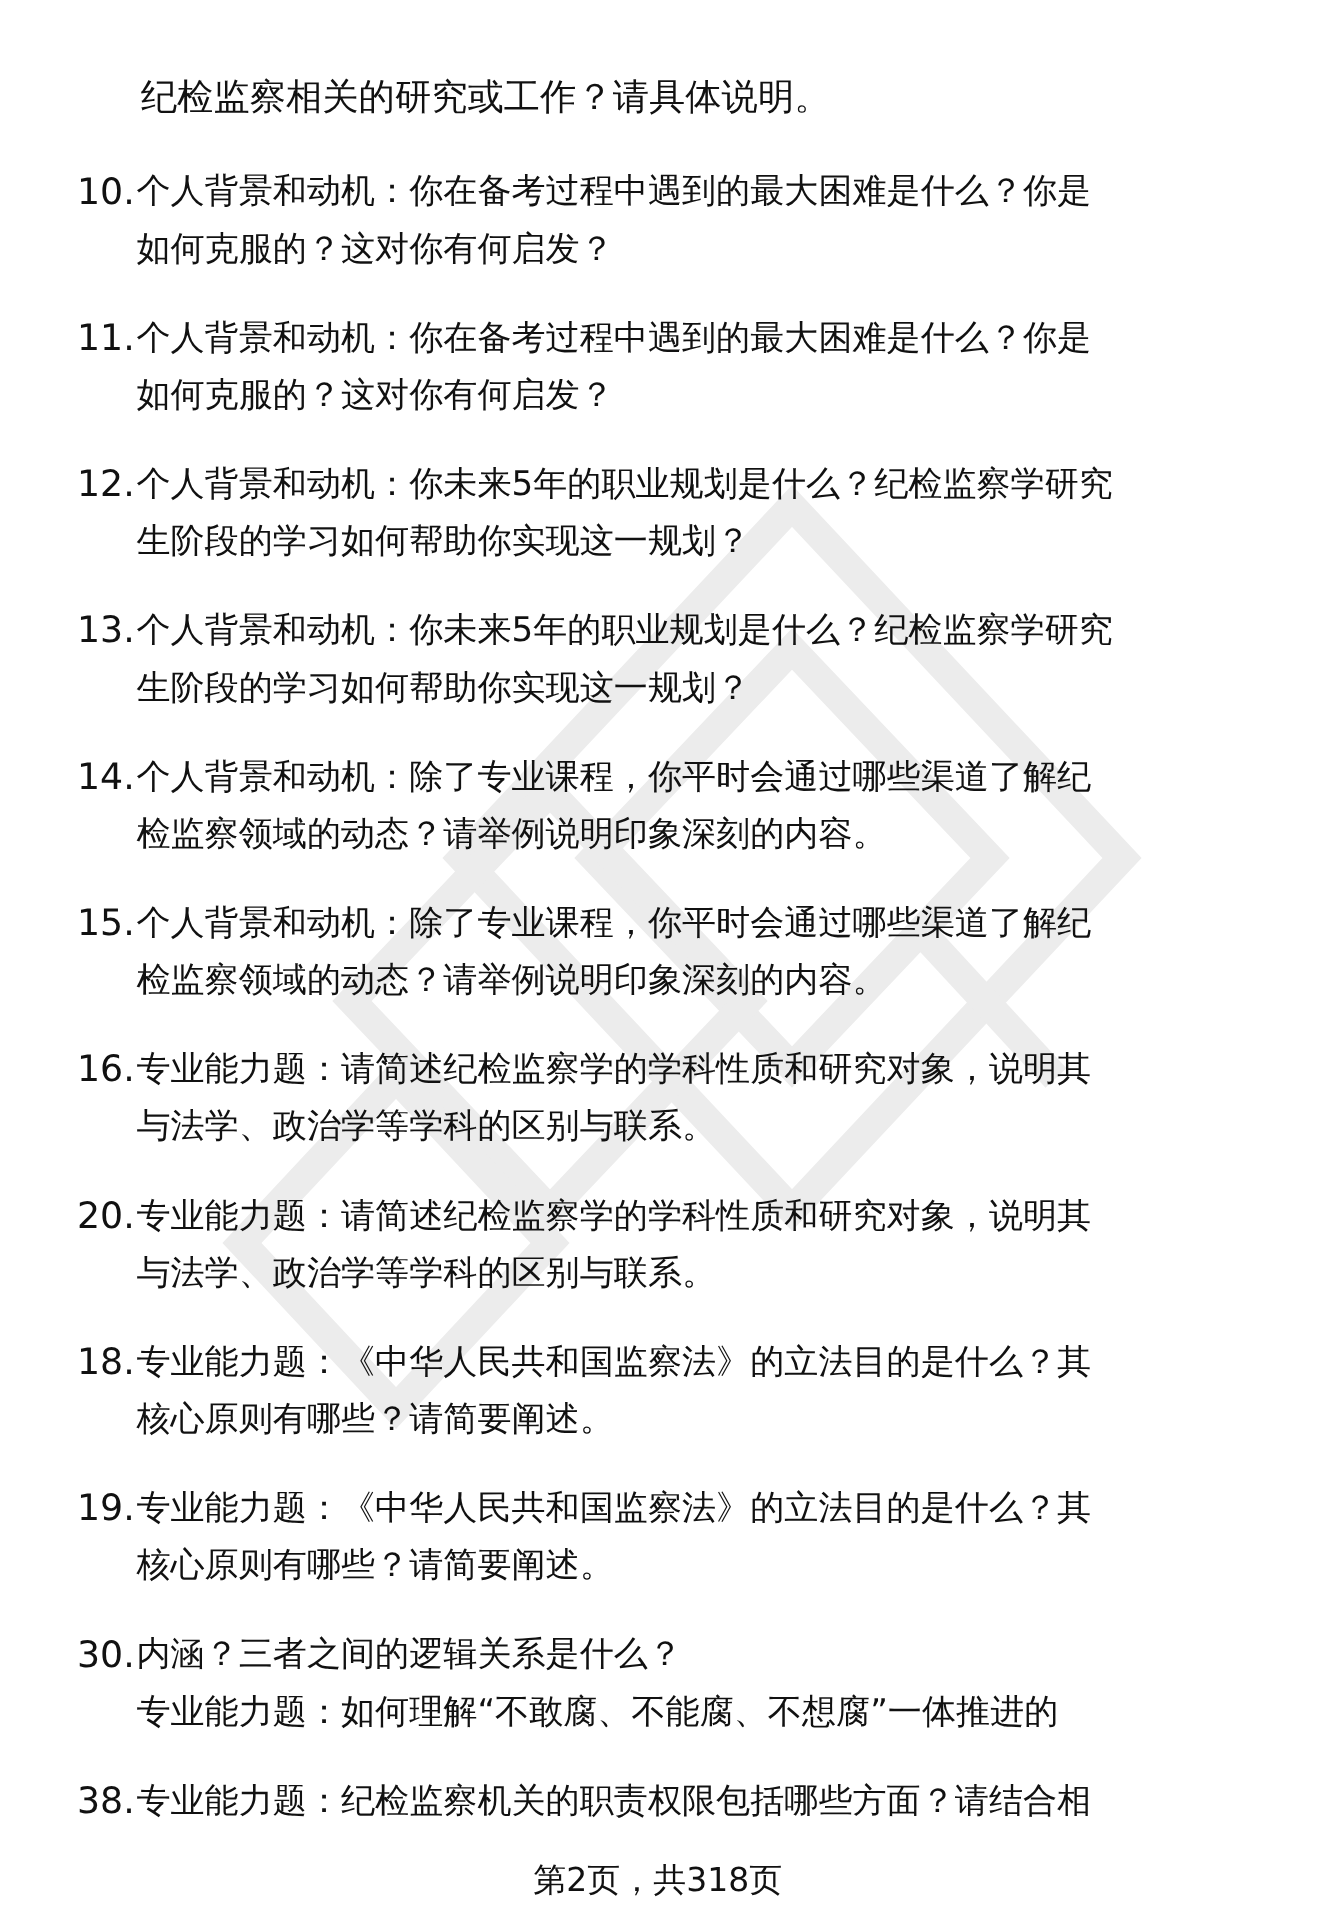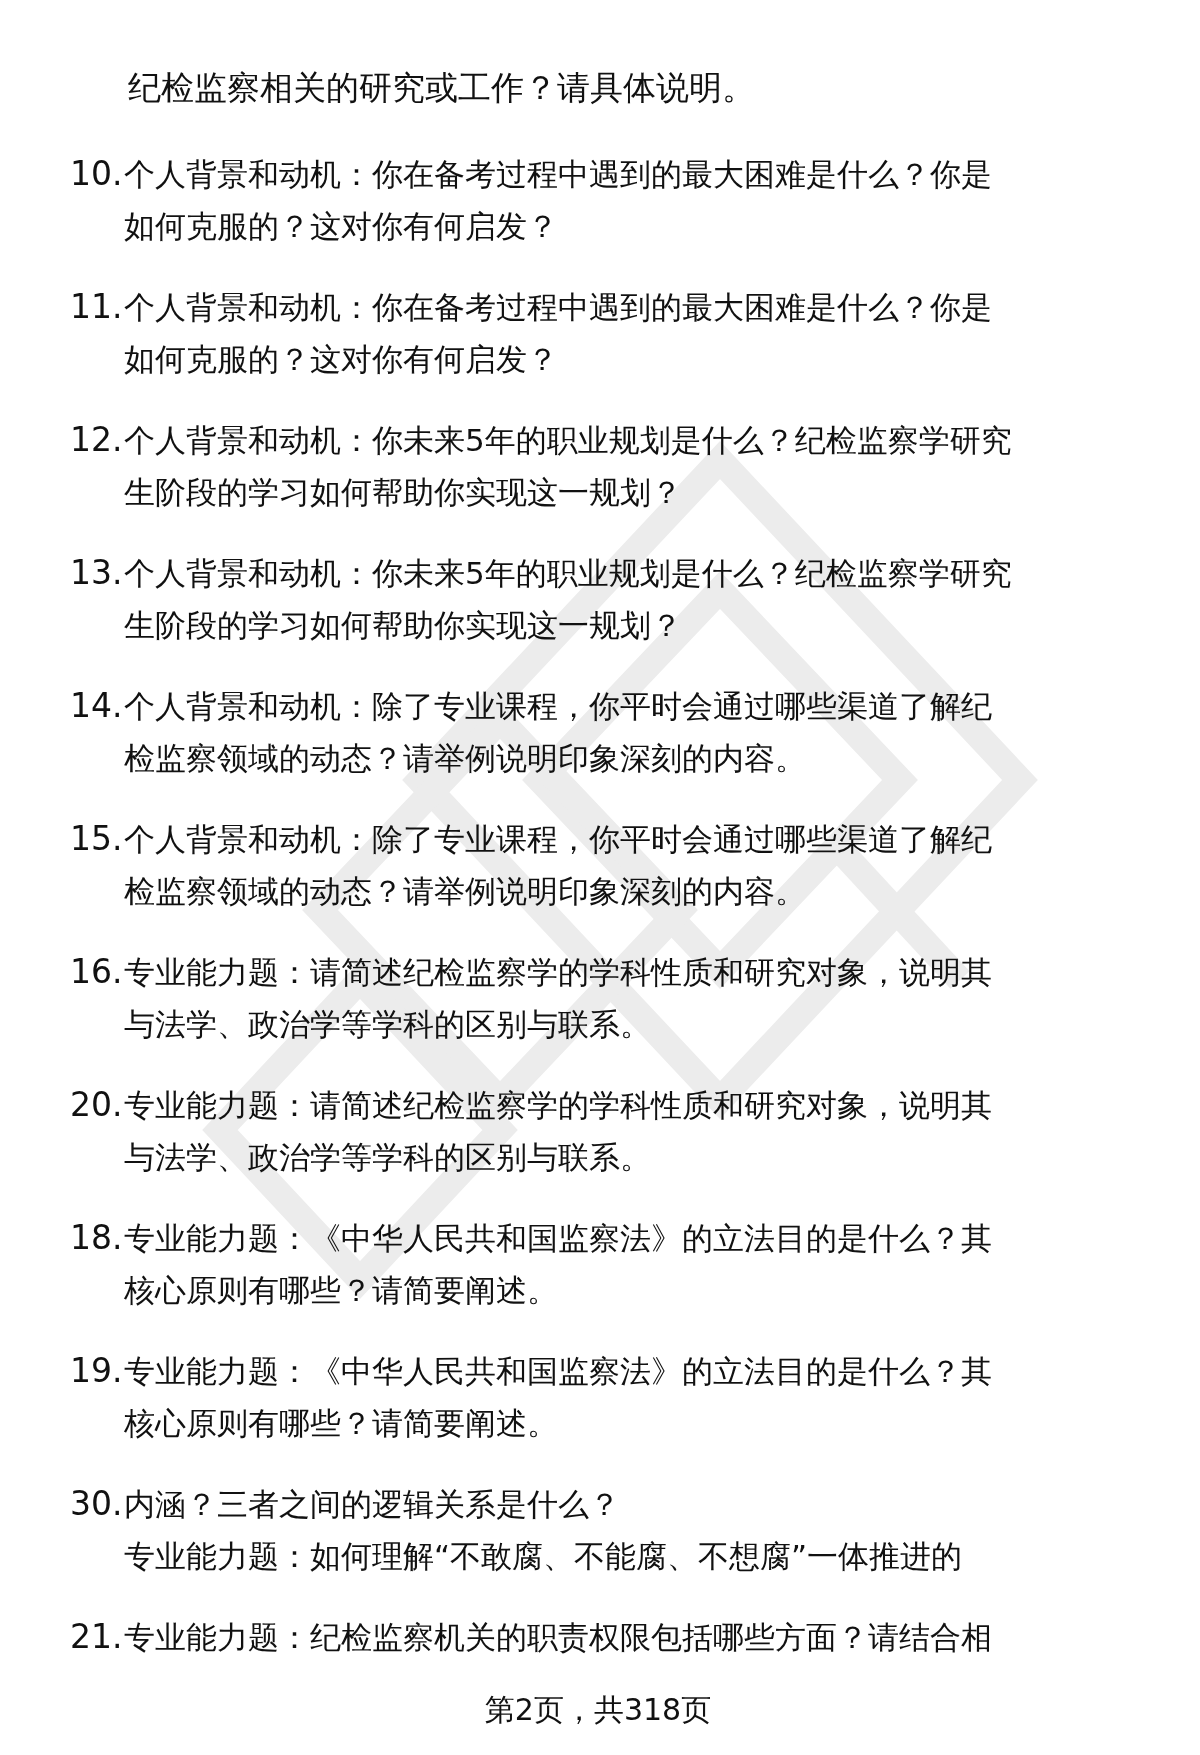--- a/index.html
+++ b/index.html
@@ -132,20 +132,20 @@
 
   <div class="item" style="top:1478px">
     <span class="num">30.</span>
     <div class="text">
       <span class="ln">内涵？三者之间的逻辑关系是什么？</span>
       <span class="ln">专业能力题：如何理解“不敢腐、不能腐、不想腐”一体推进的</span>
     </div>
   </div>
 
   <div class="item" style="top:1611px">
-    <span class="num">21.</span>
+    <span class="num">38.</span>
     <div class="text">
       <span class="ln">专业能力题：纪检监察机关的职责权限包括哪些方面？请结合相</span>
     </div>
   </div>
 
   <div class="footer">第2页，共318页</div>
 </div>
 
 </body></html>

